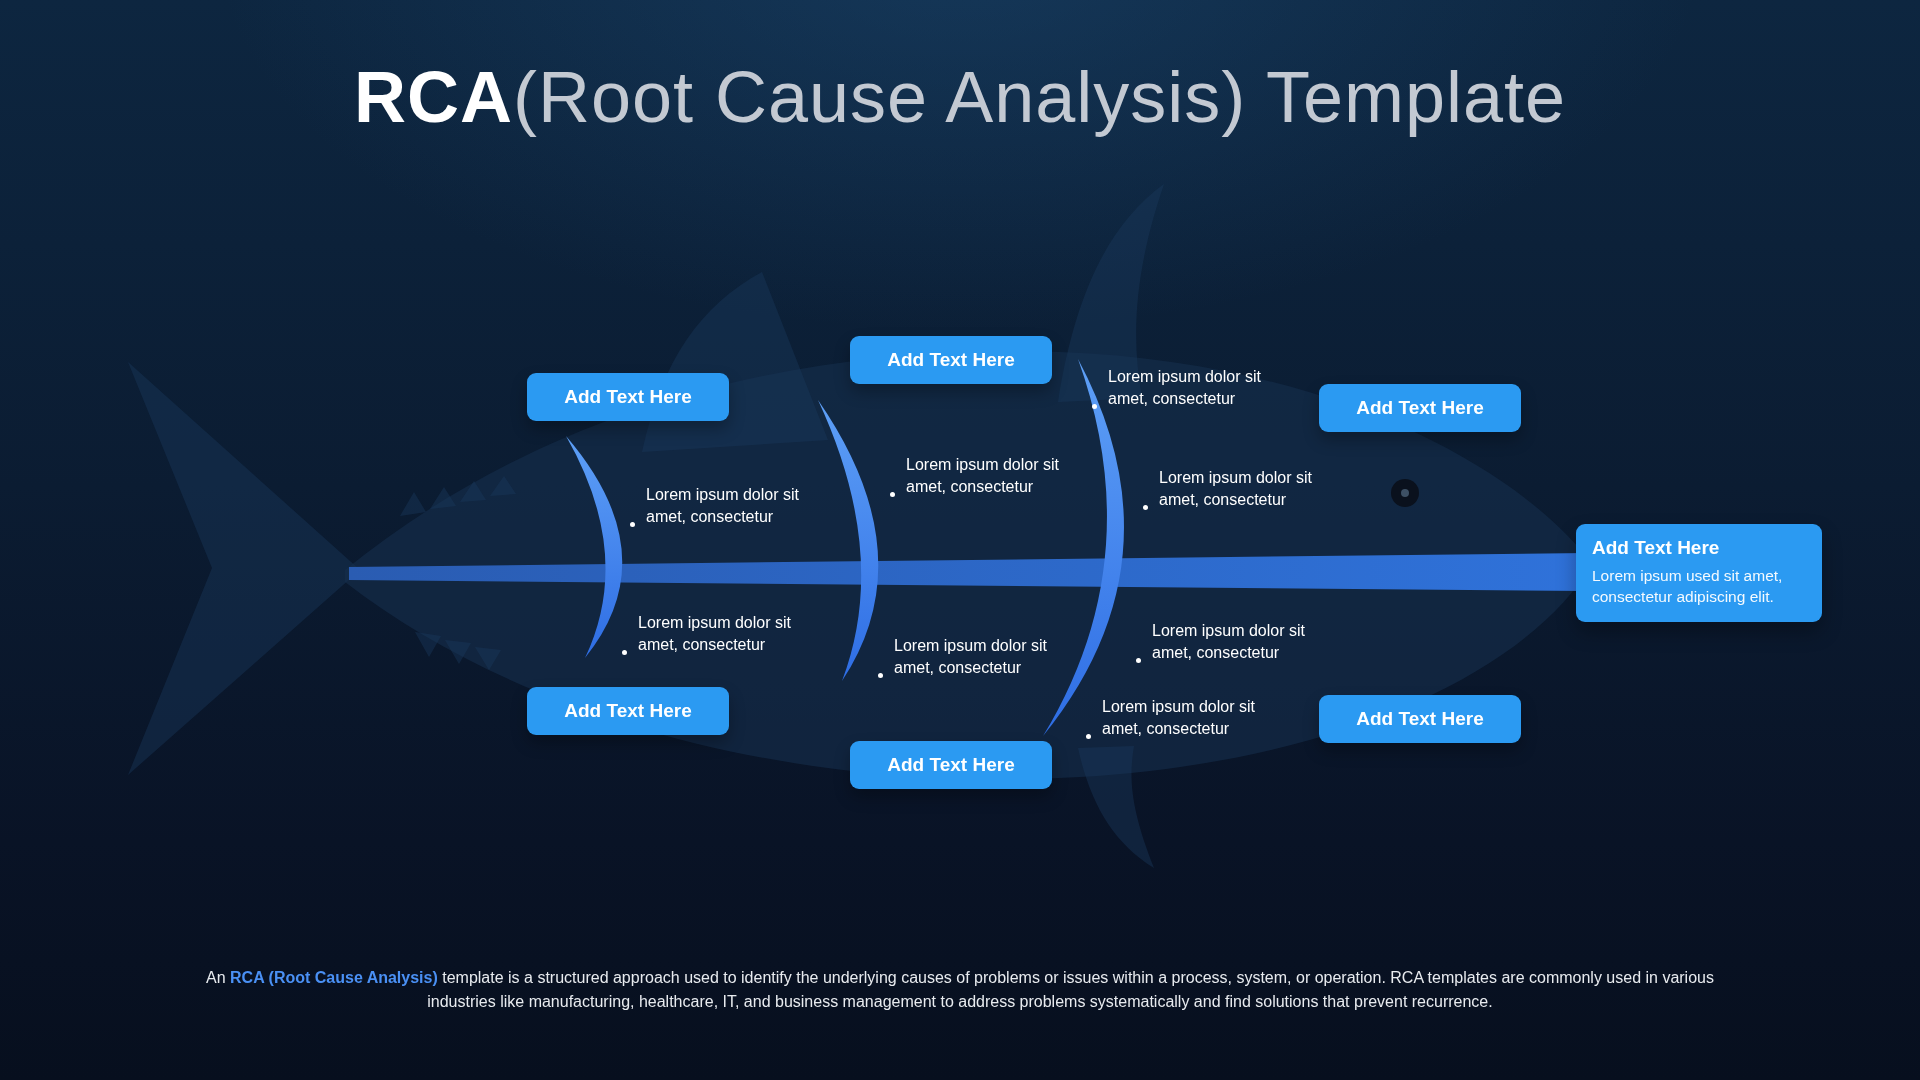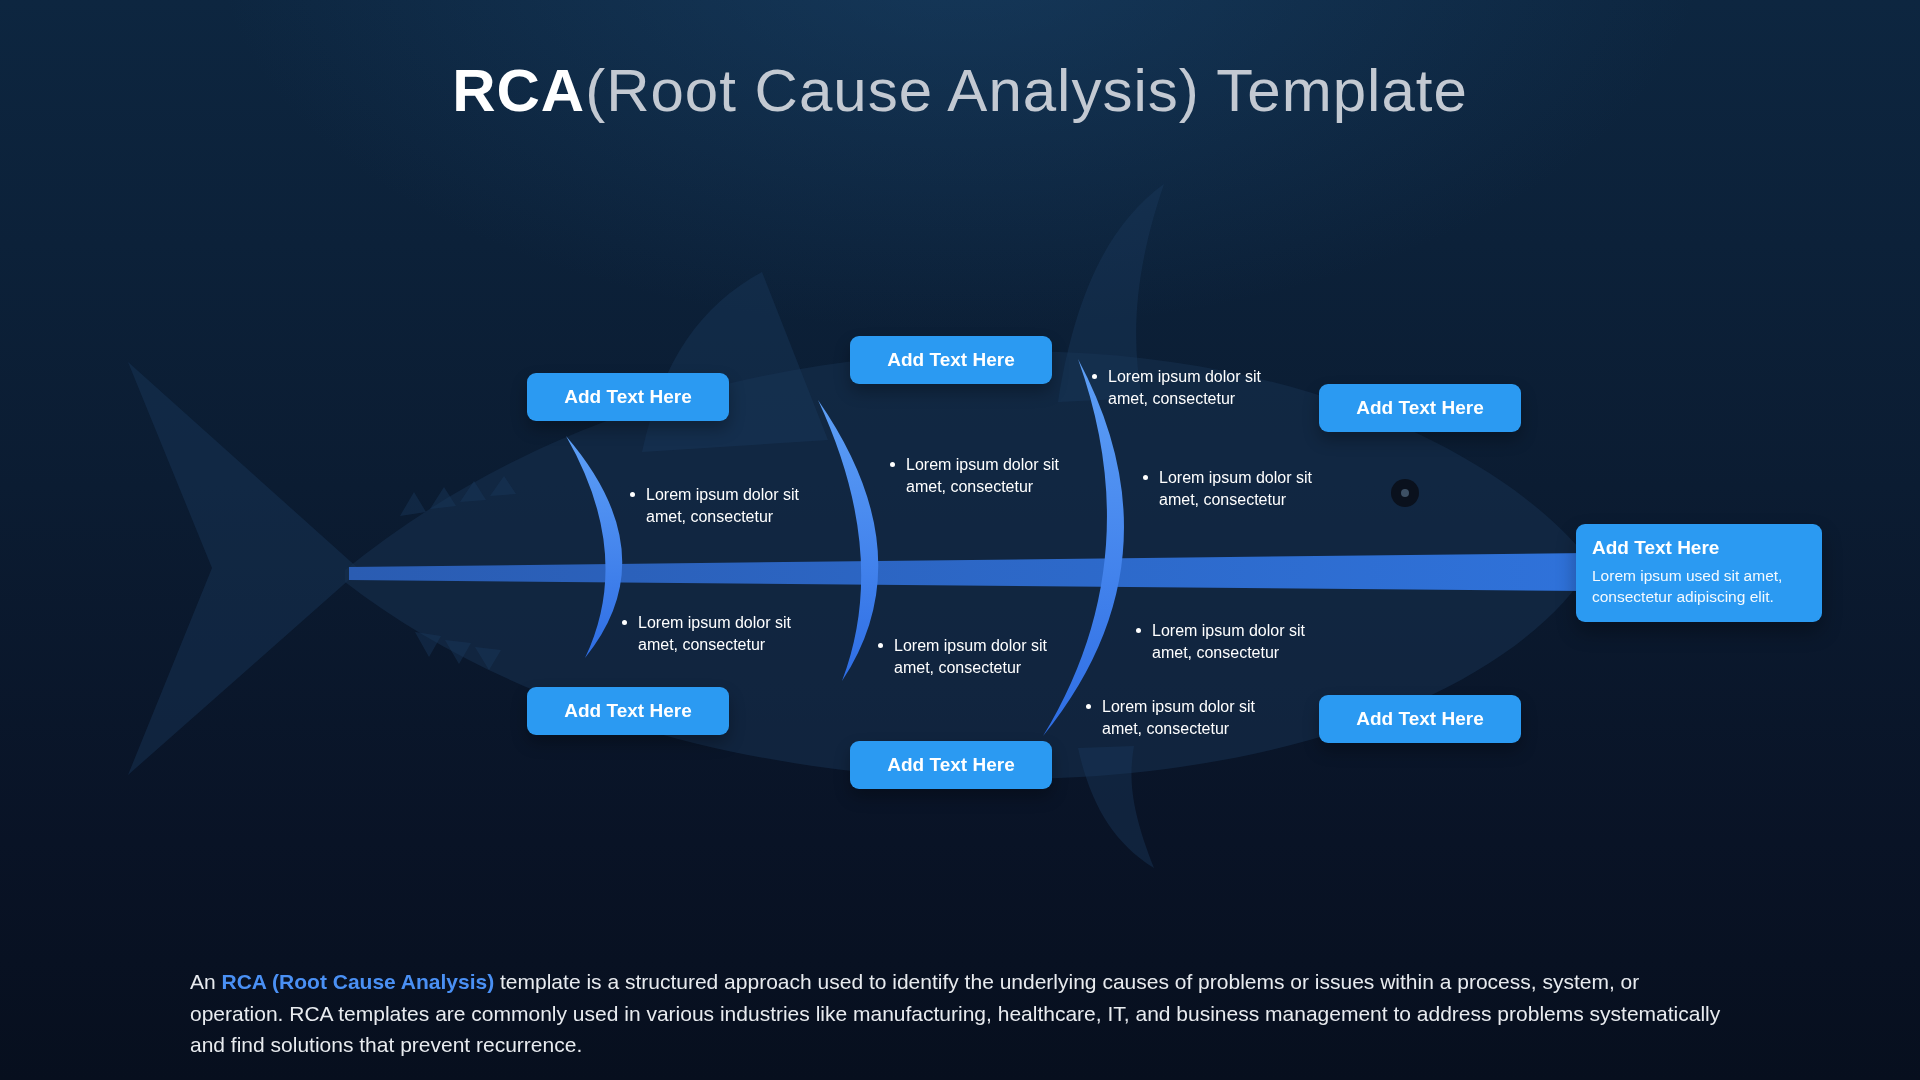--- a/index.html
+++ b/index.html
@@ -8,50 +8,50 @@
     font-family:"Liberation Sans", sans-serif;
     background:
       radial-gradient(1200px 620px at 50% -5%, rgba(34,84,130,0.38), rgba(0,0,0,0) 62%),
       linear-gradient(180deg,#0d2640 0%,#0b1c32 45%,#091326 78%,#070f1e 100%);
   }
   .art{position:absolute;inset:0;z-index:1;}
   .content{position:absolute;inset:0;z-index:2;}
 
   .title{
     position:absolute;top:58px;left:0;width:100%;text-align:center;
-    font-size:60px;letter-spacing:1px;line-height:1.1;
+    font-size:72px;letter-spacing:1px;line-height:1.1;
   }
   .title .brand{color:#ffffff;font-weight:800;}
   .title .suffix{color:#c3c9d2;font-weight:400;}
 
   .btn{
     position:absolute;width:202px;height:48px;border-radius:9px;
     background:#2b9af2;color:#ffffff;font-weight:700;font-size:19px;
     display:flex;align-items:center;justify-content:center;
     box-shadow:0 8px 16px rgba(0,0,0,0.28);
     cursor:pointer;
   }
 
-  .cause{position:absolute;display:flex;gap:11px;color:#ffffff;font-size:16px;line-height:1.35;}
+  .cause{position:absolute;display:flex;gap:11px;color:#ffffff;font-size:16px;line-height:1.35;align-items:flex-end;}
   .cause .dot{width:5px;height:5px;border-radius:50%;background:#ffffff;margin-top:8px;flex:0 0 auto;}
   .cause .ln{display:block;white-space:nowrap;}
 
   .effect-box{
     position:absolute;left:1576px;top:524px;width:246px;min-height:97px;
     background:#2b9af2;border-radius:9px;color:#ffffff;
     padding:13px 16px 14px 16px;box-sizing:border-box;
     box-shadow:0 10px 20px rgba(0,0,0,0.3);cursor:pointer;
   }
   .effect-box .eb-title{font-size:19px;font-weight:700;margin-bottom:6px;}
   .effect-box .eb-body{font-size:15.5px;line-height:1.38;color:rgba(255,255,255,0.95);}
 
   .footer{
     position:absolute;top:966px;left:50%;transform:translateX(-50%);
-    width:1540px;color:#e8ebef;
-    font-size:21px;line-height:1.5;margin:0;
+    width:1540px;text-align:center;color:#e8ebef;
+    font-size:16px;line-height:1.5;margin:0;
   }
   .footer .hl{color:#4a90f4;font-weight:700;}
 </style>
 </head>
 <body>
 
 <div class="stage">
 
   <svg class="art" viewBox="0 0 1920 1080">
     <defs>

